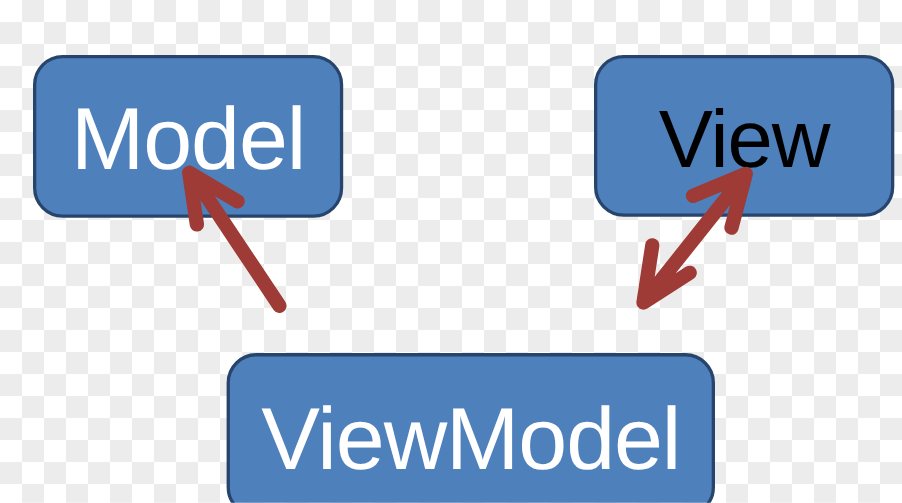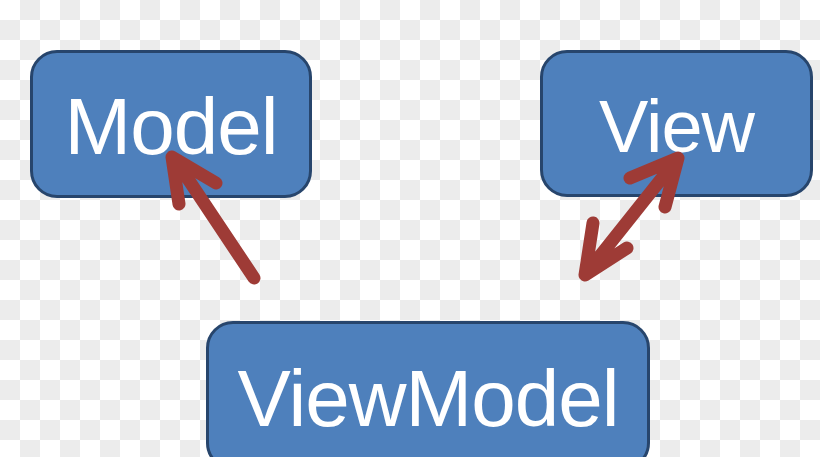--- a/index.html
+++ b/index.html
@@ -49,21 +49,21 @@
 </style>
 </head>
 <body>
 
 <div class="stage">
 
   <div class="node node-model" style="background-color: rgb(78, 128, 188); border-color: rgb(39, 69, 108); color: rgb(255, 255, 255);">
     <span class="node-label">Model</span>
   </div>
 
-  <div class="node node-view" style="background-color: rgb(78, 128, 188); border-color: rgb(39, 69, 108); color: #ffffff;">
+  <div class="node node-view" style="background-color: rgb(78, 128, 188); border-color: rgb(39, 69, 108); color: #000000;">
     <span class="node-label">View</span>
   </div>
 
   <div class="node node-viewmodel" style="background-color: rgb(78, 128, 188); border-color: rgb(39, 69, 108); color: #ffffff; justify-content: center;">
     <span class="node-label">ViewModel</span>
   </div>
 
   <svg class="arrows-layer" viewBox="0 0 820 457">
 
     <path d="M254 278 L178 164 M179 204 L172 157 L216 183" fill="none" stroke-width="13" stroke-linecap="round" stroke-linejoin="round" stroke="#9E3B36"></path>

